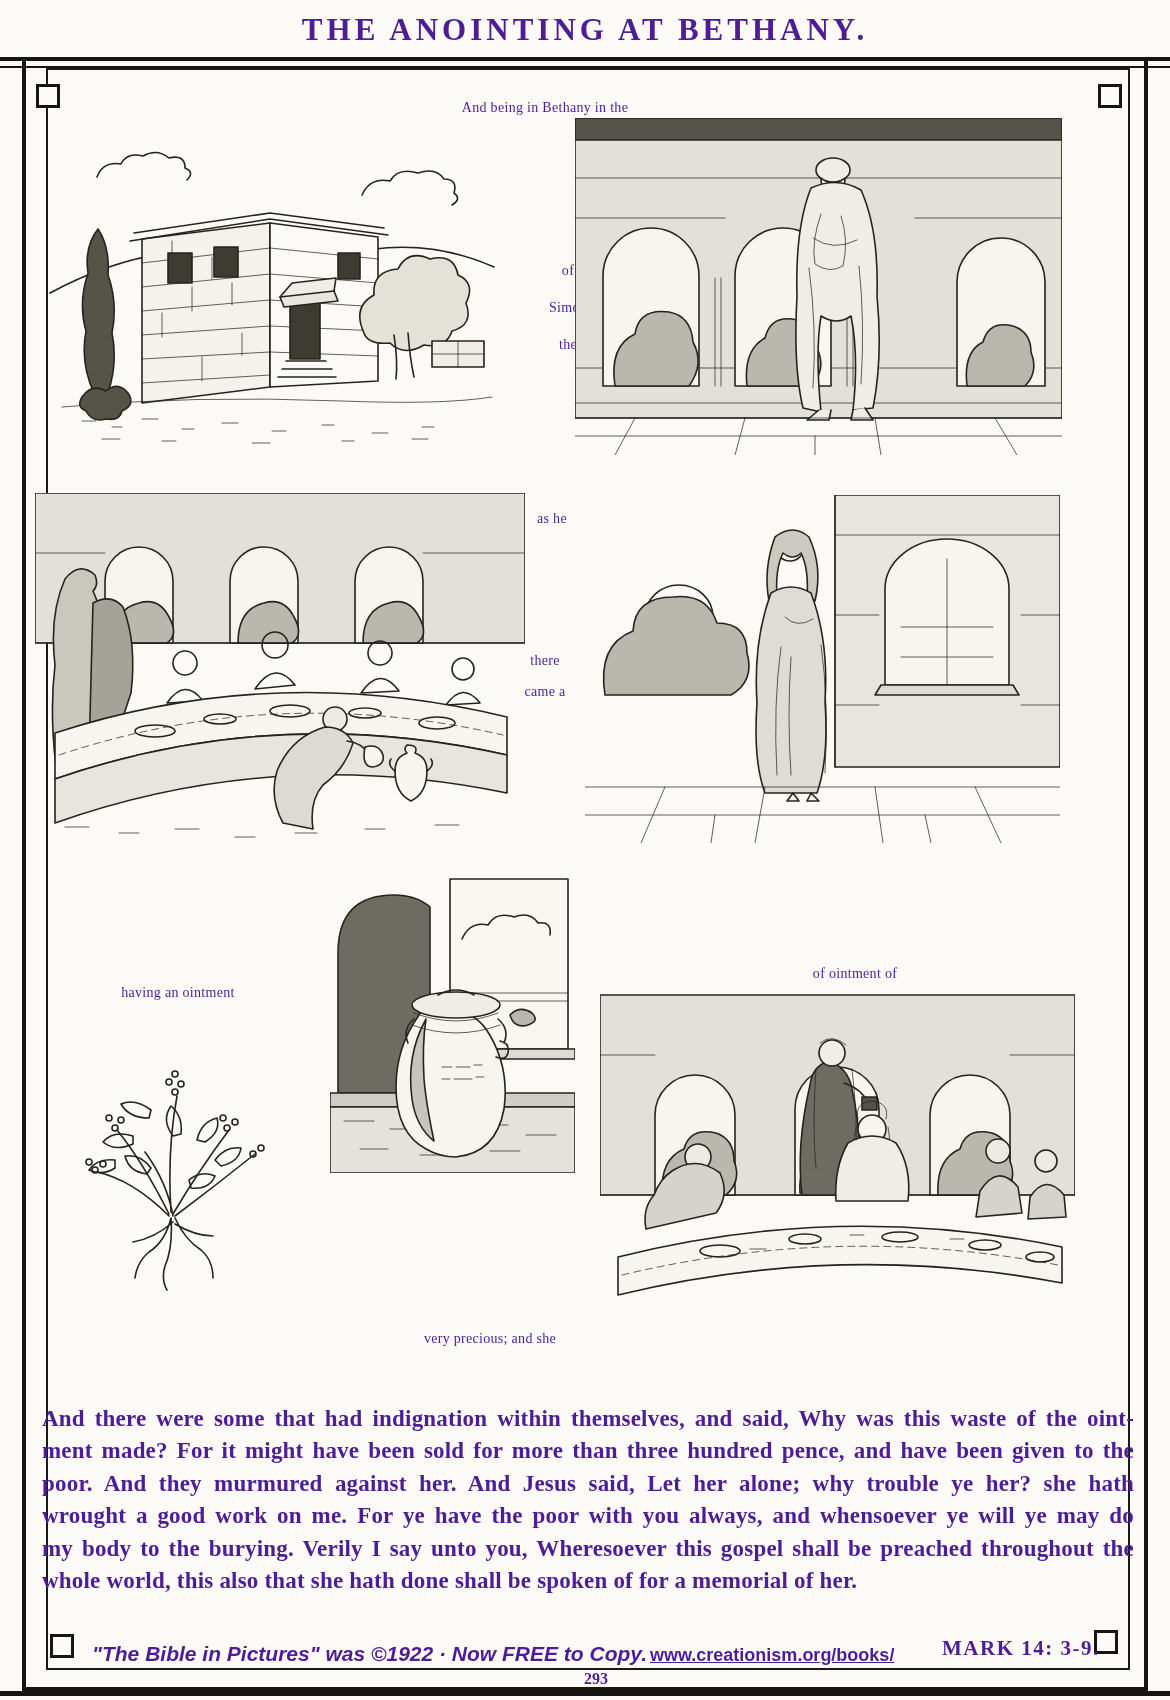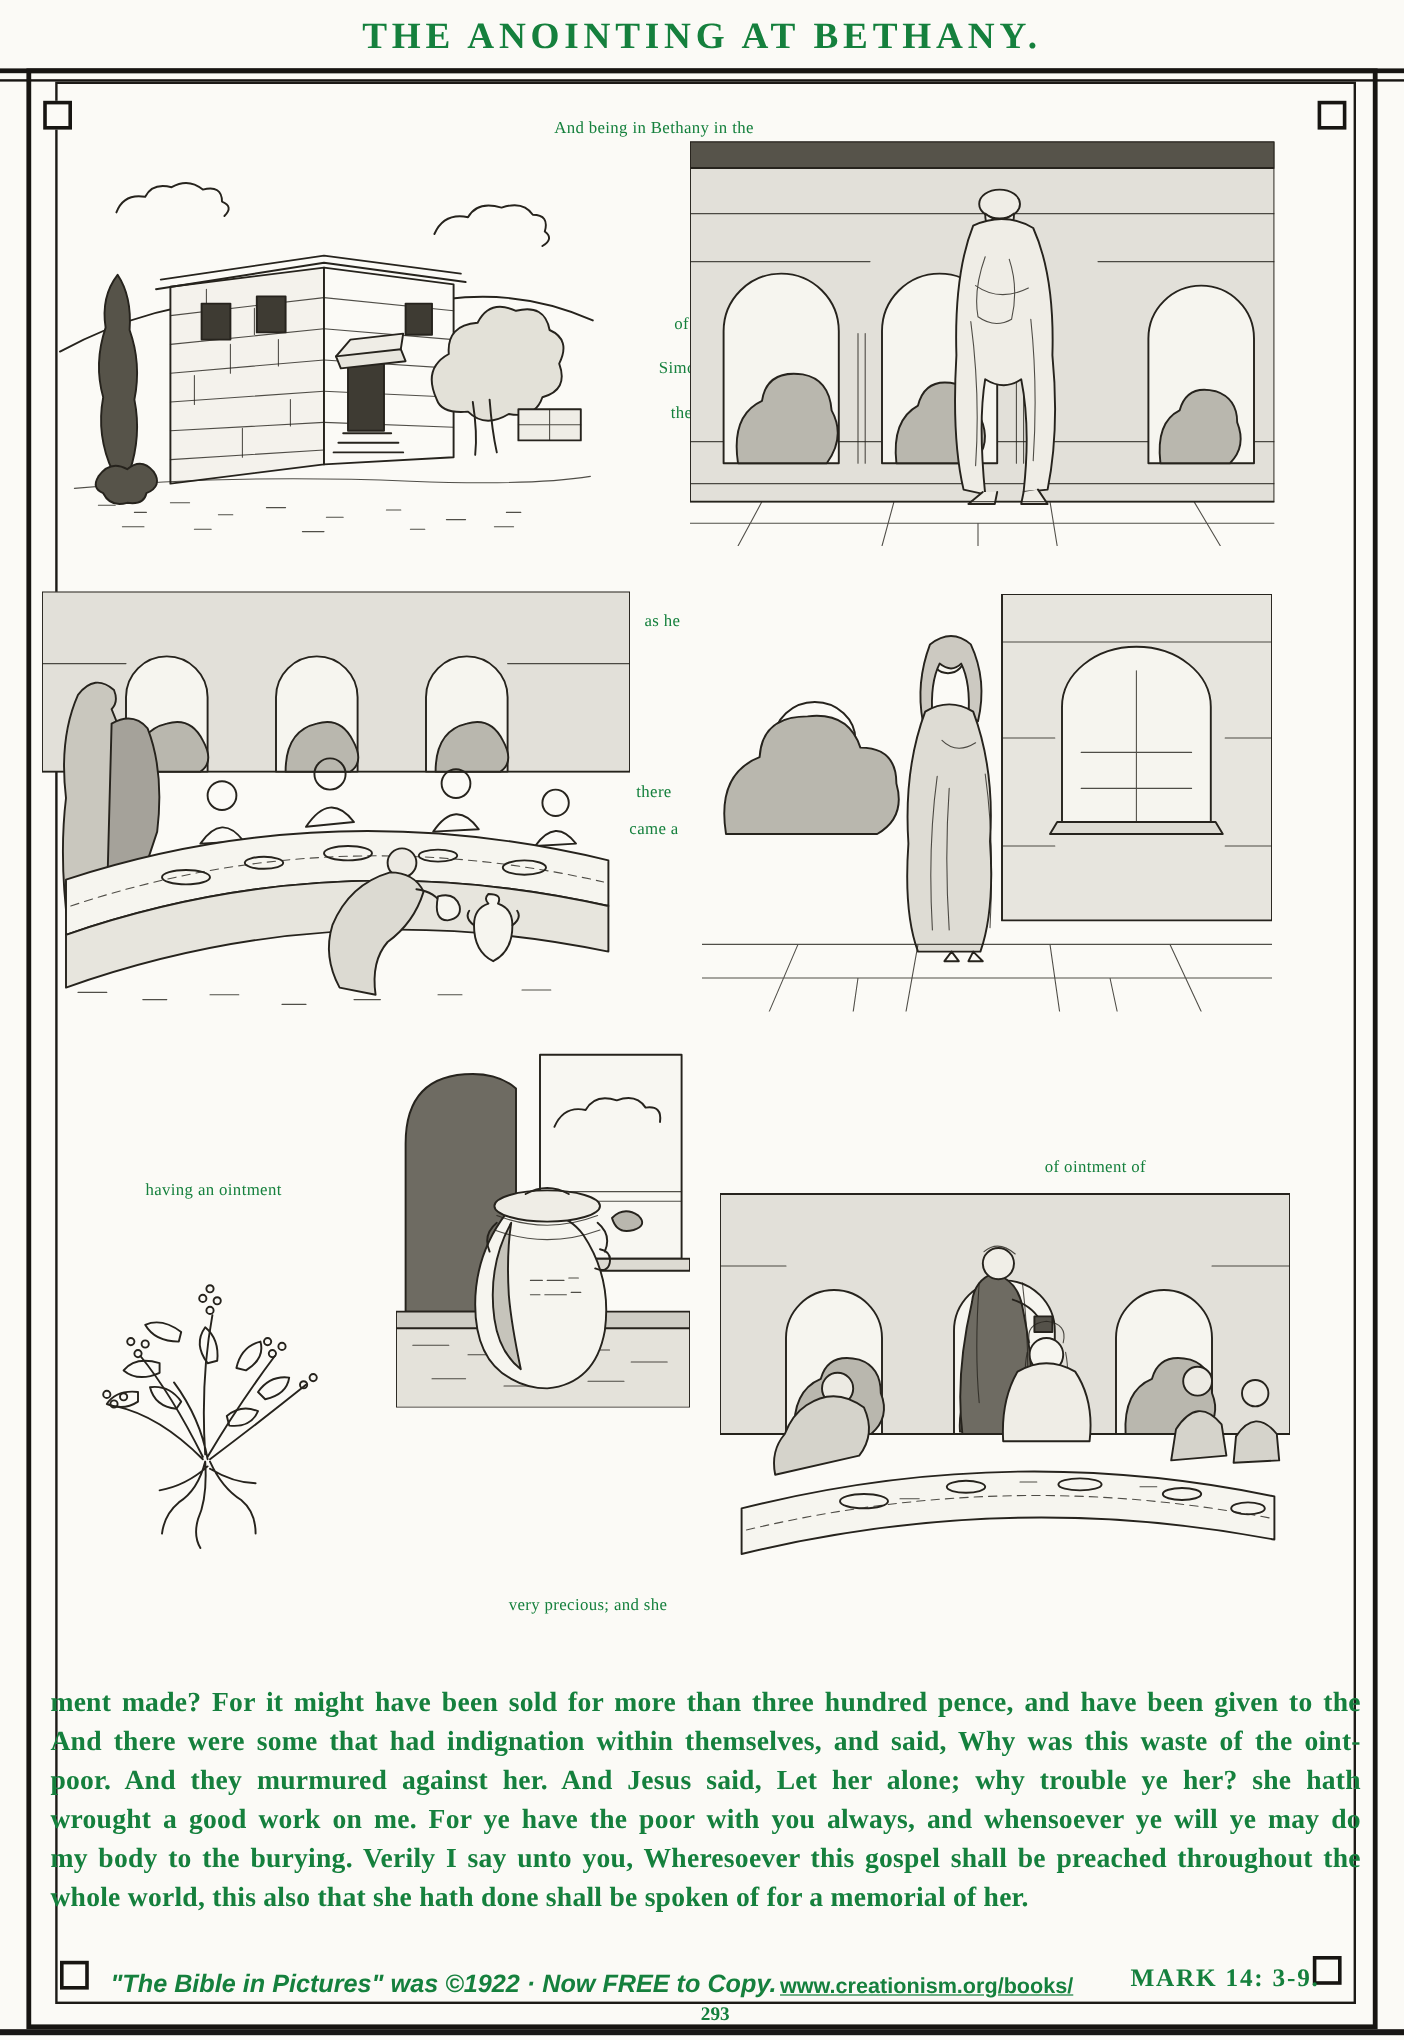--- a/index.html
+++ b/index.html
@@ -1,19 +1,19 @@
 <!DOCTYPE html>
 <html><head>
 <meta charset="utf-8">
 <style>
   * { margin:0; padding:0; box-sizing:border-box; }
   html,body { background:#e9e8e4; }
   .page {
     position:relative; width:1170px; height:1700px; margin:0 auto;
-    background:#fbfaf6; color:#15803d; overflow:hidden;
+    background:#fbfaf6; color:#4c1d95; overflow:hidden;
     font-family:"Liberation Serif", serif;
   }
   .title {
     position:absolute; top:12px; left:0; width:100%; text-align:center;
     font-size:31px; font-weight:bold; letter-spacing:4px;
   }
   .rule { position:absolute; left:0; width:1170px; background:#171512; }
   .frame-outer {
     position:absolute; left:22px; top:57px; width:1126px; height:1634px;
     border:4px solid #171512;
@@ -76,21 +76,21 @@
 
   <div class="frag" style="left:0; top:503px; width:1104px;">as he</div>
 
   <div class="frag" style="left:490px; top:645px; width:110px;">
     <div>there</div>
     <div>came a</div>
   </div>
 
   <div class="frag" style="left:58px; top:977px; width:240px;">having an ointment</div>
 
-  <div class="frag" style="left:755px; top:958px; width:200px;text-align:right;">of ointment of</div>
+  <div class="frag" style="left:755px; top:958px; width:200px;">of ointment of</div>
 
   <div class="frag" style="left:345px; top:1322px; width:290px; line-height:34px;">
     <div>very precious; and she</div>
   </div>
 
   <div class="ill" style="left:42px; top:135px; width:460px; height:320px;">
     <svg viewBox="0 0 460 320">
       <path d="M55,42 q6,-16 24,-13 q6,-12 22,-8 q14,-8 26,2 q16,-4 16,10 q10,4 2,12"></path>
       <path d="M320,60 q8,-18 28,-14 q8,-14 28,-8 q18,-6 26,6 q14,0 10,14 q8,6 -2,12"></path>
       <path d="M8,158 Q130,92 250,128 M300,120 Q380,100 452,132"></path>
@@ -283,22 +283,22 @@
       <ellipse cx="120" cy="286" rx="20" ry="6"></ellipse>
       <ellipse cx="205" cy="274" rx="16" ry="5"></ellipse>
       <ellipse cx="300" cy="272" rx="18" ry="5"></ellipse>
       <ellipse cx="385" cy="280" rx="16" ry="5"></ellipse>
       <ellipse cx="440" cy="292" rx="14" ry="5"></ellipse>
       <path class="thin" d="M150,284 h16 M250,270 h14 M350,274 h14"></path>
     </svg>
   </div>
 
   <div class="para">
+    <div class="pline">And there were some that had indignation within themselves, and said, Why was this waste of the oint-</div>
     <div class="pline">ment made?  For it might have been sold for more than three hundred pence, and have been given to the</div>
-    <div class="pline">And there were some that had indignation within themselves, and said, Why was this waste of the oint-</div>
     <div class="pline">poor.  And they murmured against her.  And Jesus said, Let her alone; why trouble ye her? she hath</div>
     <div class="pline">wrought a good work on me.  For ye have the poor with you always, and whensoever ye will ye may do</div>
     <div class="pline">my body to the burying.  Verily I say unto you, Wheresoever this gospel shall be preached throughout the</div>
     <div class="pline last">whole world, this also that she hath done shall be spoken of for a memorial of her.</div>
   </div>
 
   <div class="foot foot-copy">"The Bible in Pictures" was ©1922 · Now FREE to Copy.</div>
   <div class="foot foot-num">293</div>
   <div class="foot foot-url">www.creationism.org/books/</div>
   <div class="foot foot-verse">MARK 14: 3-9.</div>

